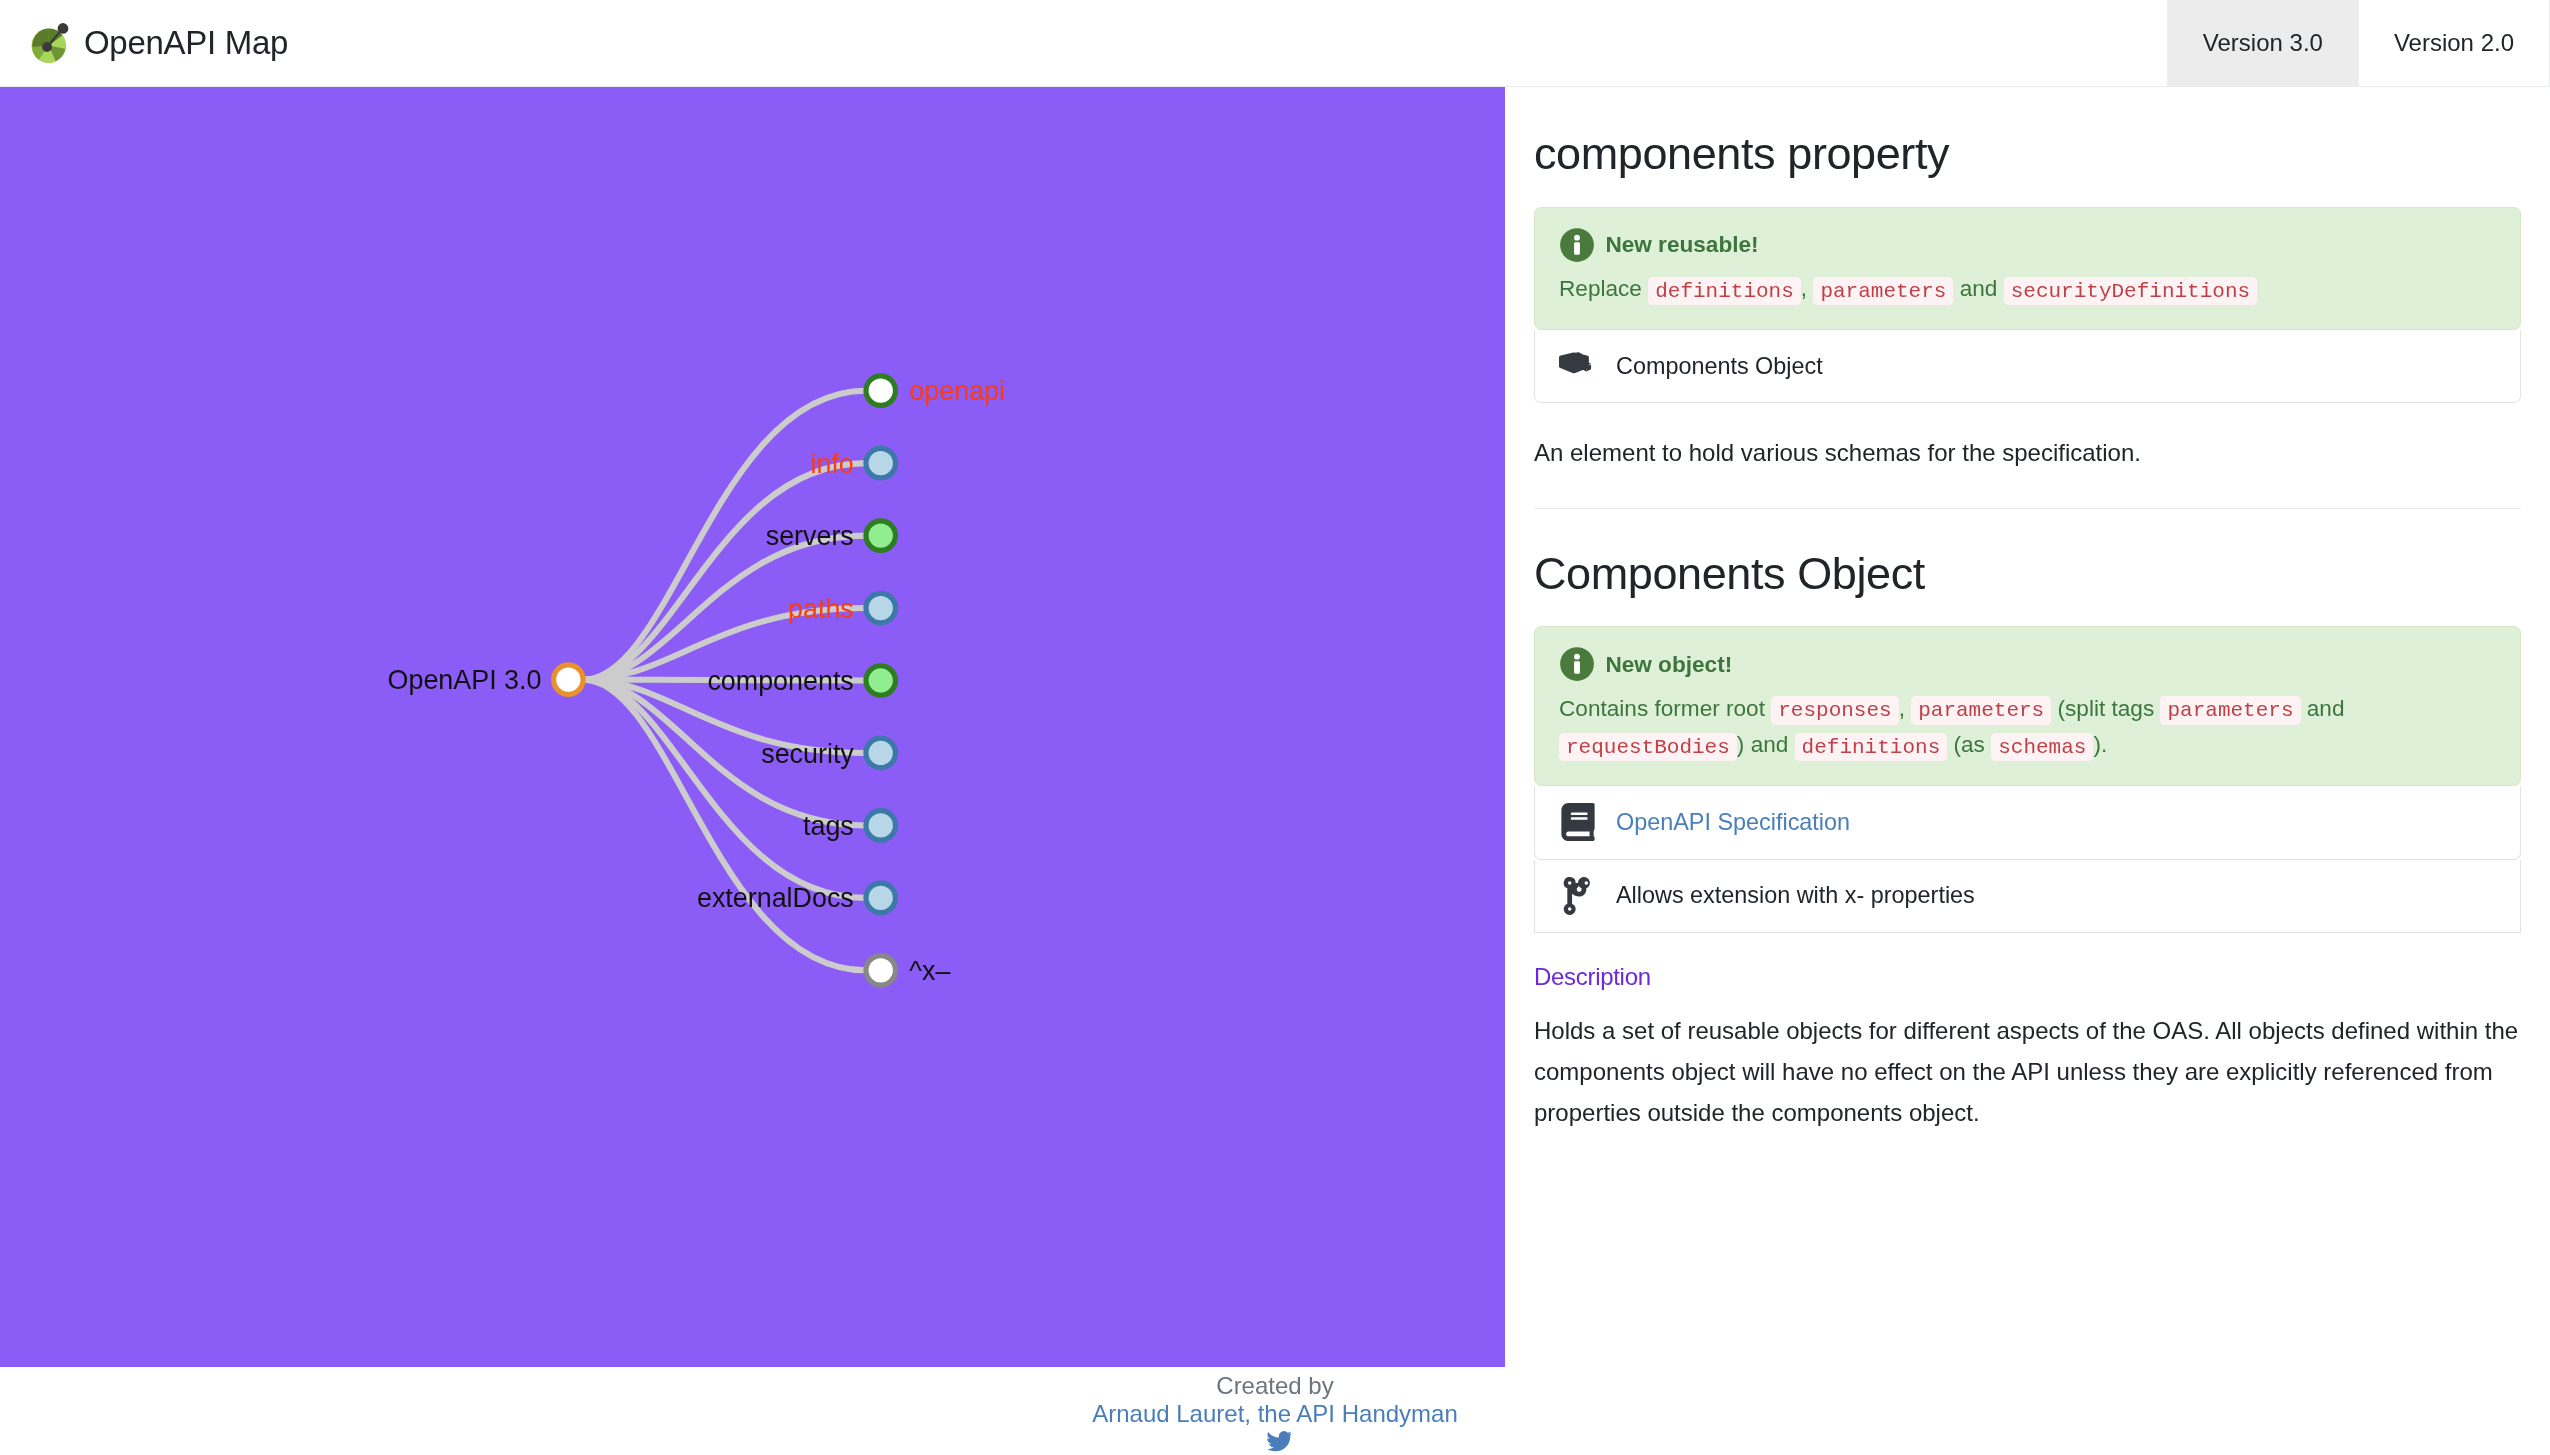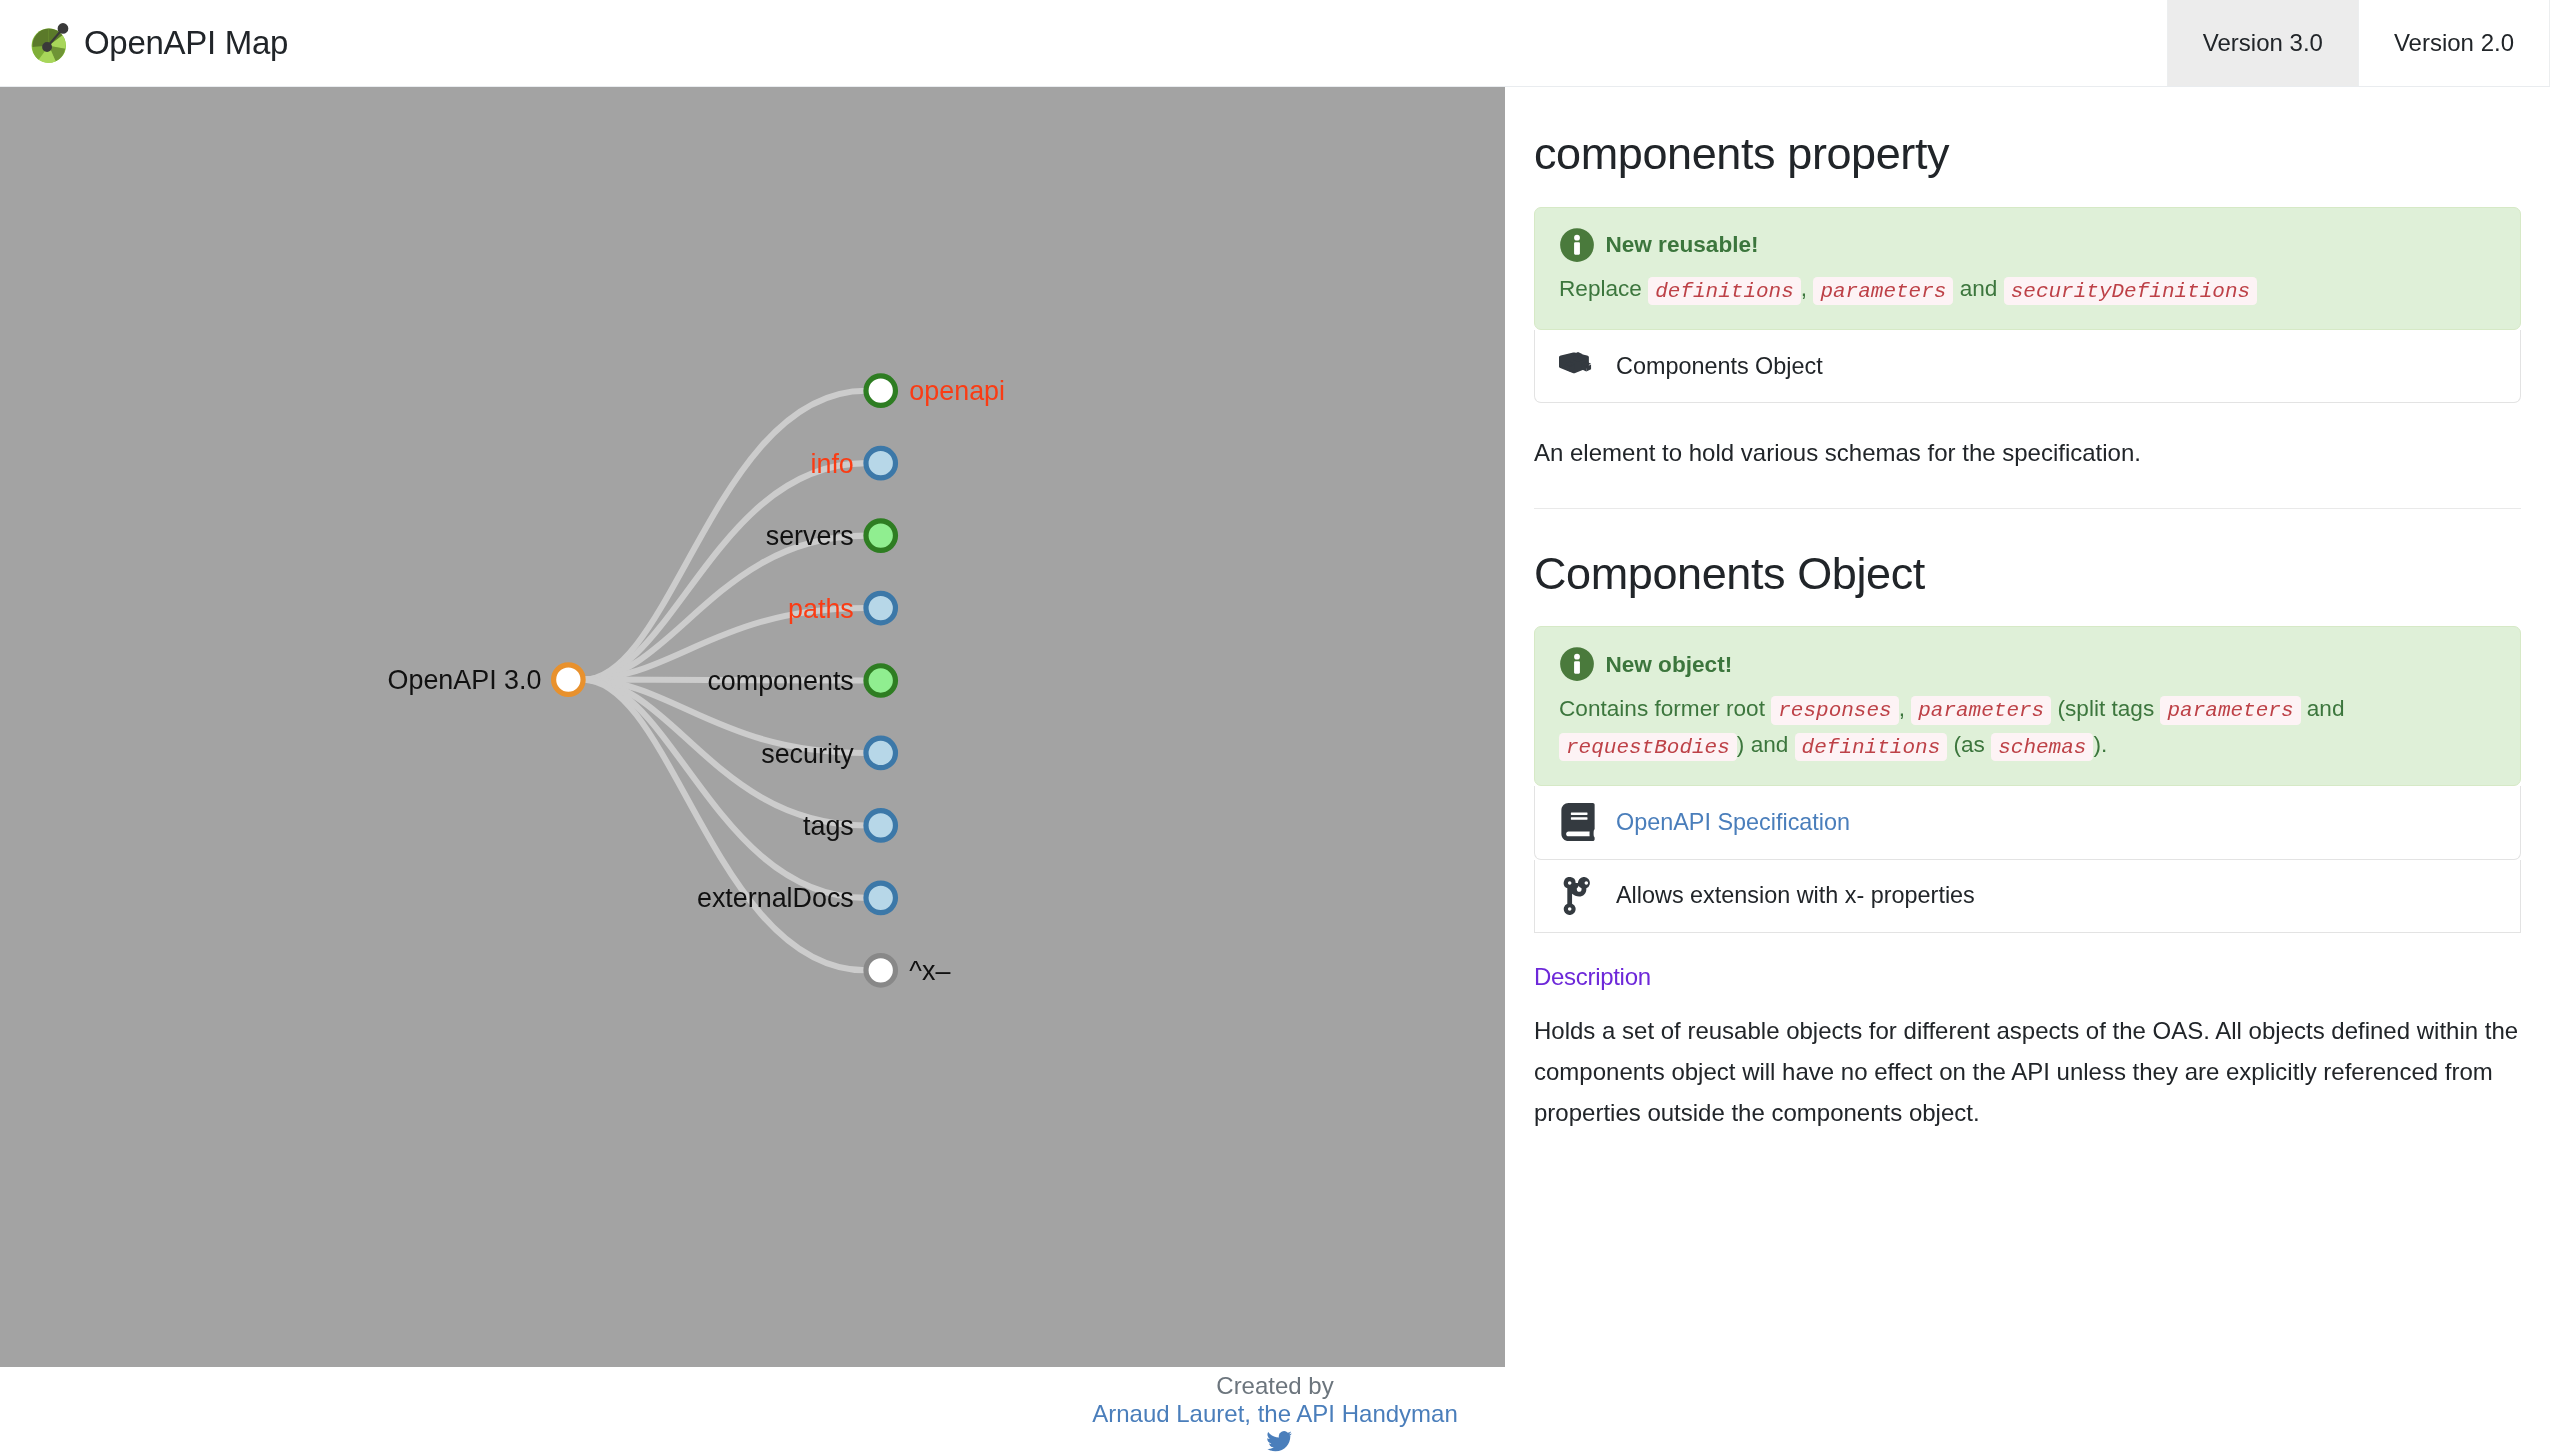--- a/index.html
+++ b/index.html
@@ -28,21 +28,21 @@
     border-left:0.9px solid #eceeef;
     cursor:pointer;background:#ffffff;
   }
   .tab.active{background:#ececec;}
   .tab:last-child{border-right:0.9px solid #eceeef;}
 
   
   #map-panel{
     position:absolute;left:0;top:87px;width:1625px;height:1280px;
     border-right:1.7px solid #eceeef;box-sizing:border-box;
-    overflow:hidden;background:#a3a3a3;
+    overflow:hidden;background:#8b5cf6;
   }
   #map-svg{display:block;width:1502px;height:1279px;}
   .node-label{font-family:"Liberation Sans", sans-serif;font-size:31px;}
   .node-label.required{fill:#fa3c14;}
   .node-label.normal{fill:#111111;}
 
   
   #detail-panel{
     position:absolute;left:1505px;top:87px;
     width:1045px;height:1280px;
@@ -64,21 +64,21 @@
     padding:19px 24px 21px 24px;color:#3c763d;font-size:22.6px;
     line-height:1.55;margin:0 0 0 0;
   }
   .alert .alert-head{font-weight:bold;display:inline;margin-left:10.4px;font-size:22.6px;}
   .alert .alert-head-row{display:flex;align-items:center;margin-bottom:8.7px;}
   .info-icon{width:36px;height:36px;flex:0 0 36px;display:block;}
   .alert-body{display:block;}
   code{
     font-family:"Liberation Mono", monospace;
     font-size:21px;color:#bd4147;background:#fdf3f5;
-    border-radius:4.3px;padding:2.6px 7px;white-space:nowrap;font-style:italic;
+    border-radius:4.3px;padding:2.6px 7px;white-space:nowrap;
   }
   .list-group{margin-top:0;}
   .list-item{
     border:0.9px solid #e3e3e3;border-top:none;
     padding:17.3px 24px;display:flex;align-items:center;gap:19px;
     font-size:23.4px;color:#212529;background:#fff;
   }
   .list-item.rounded-bottom{border-radius:0 0 7px 7px;}
   .row-icon{width:38px;height:38px;flex:0 0 38px;display:block;fill:#343a40;}
   .row-link{color:#4a7ebb;text-decoration:none;font-size:23.4px;cursor:pointer;}

